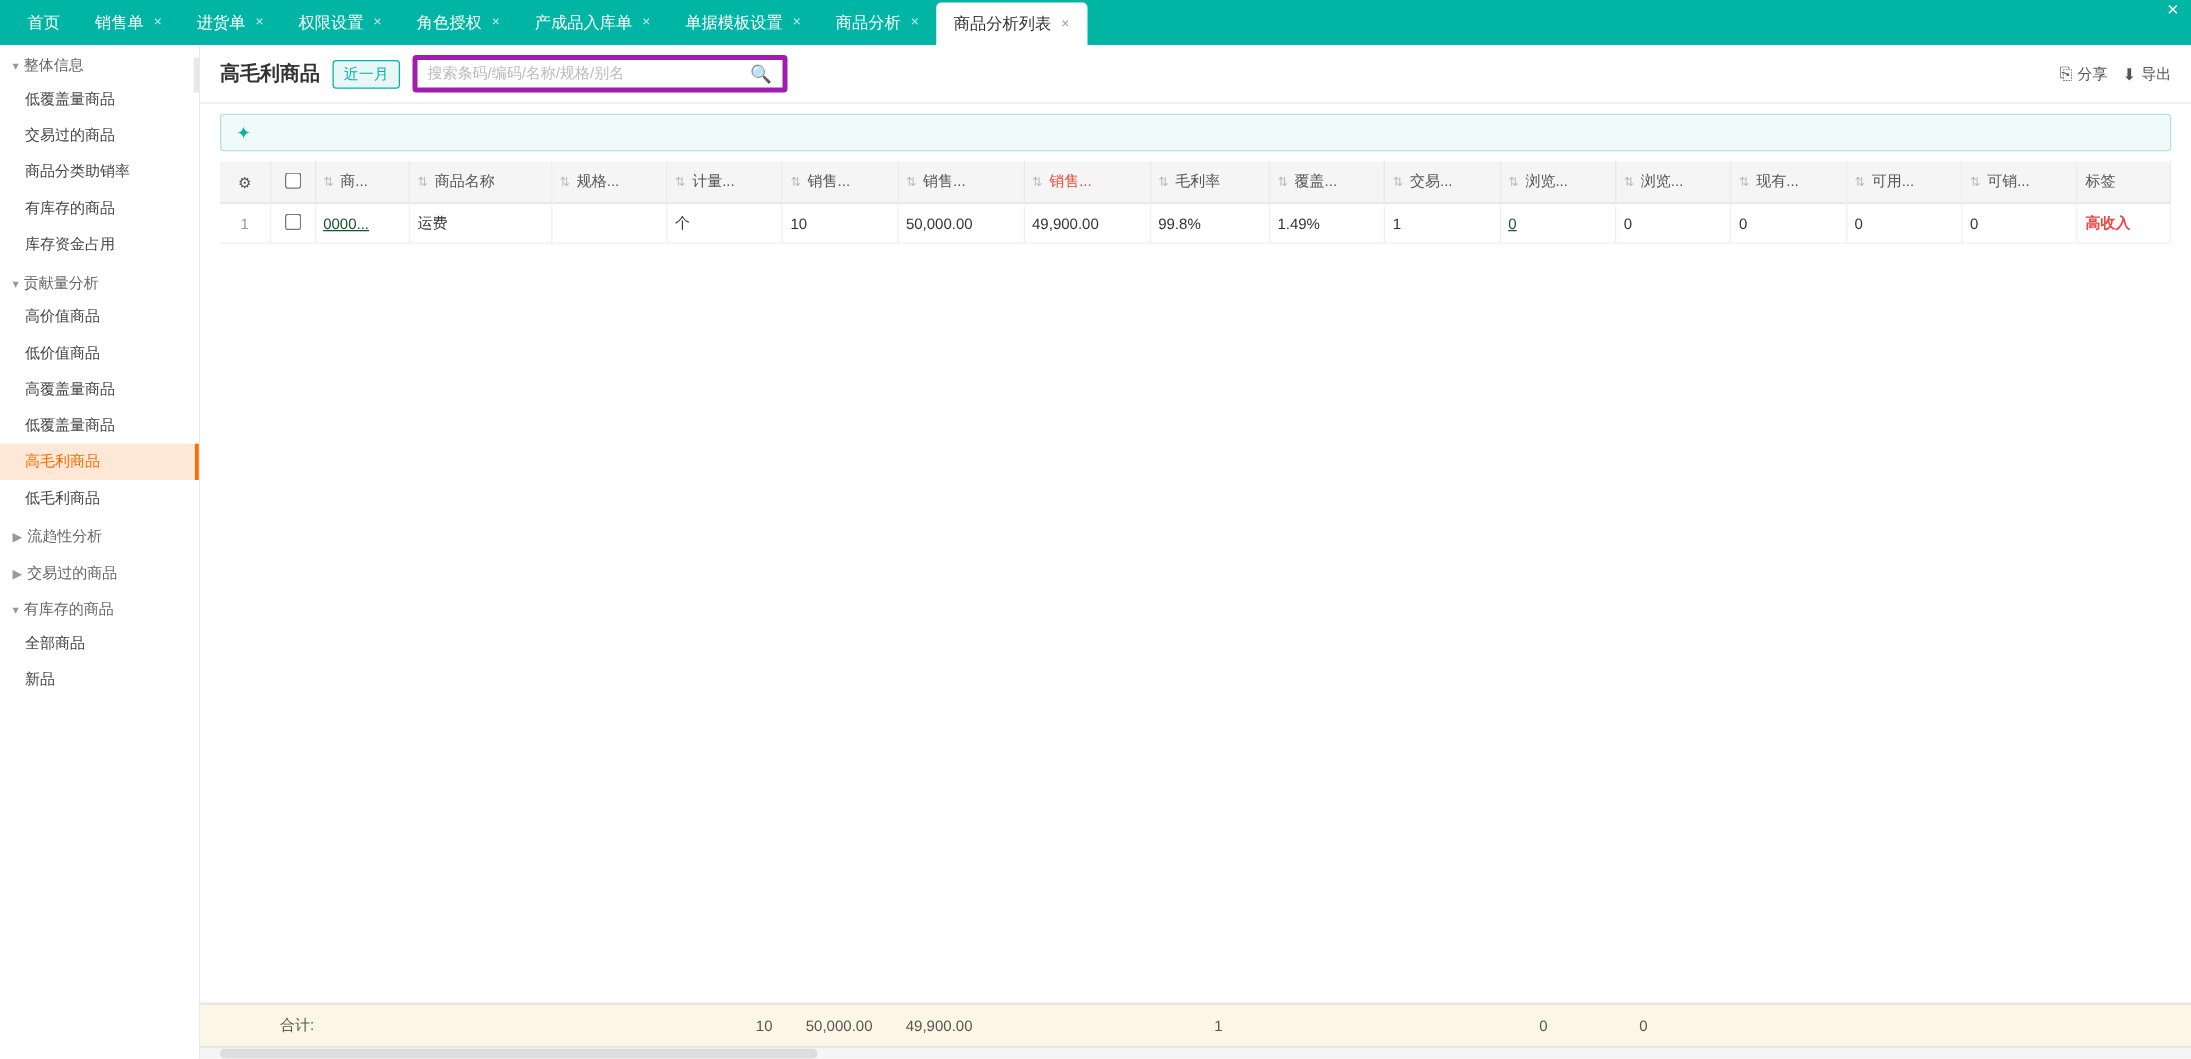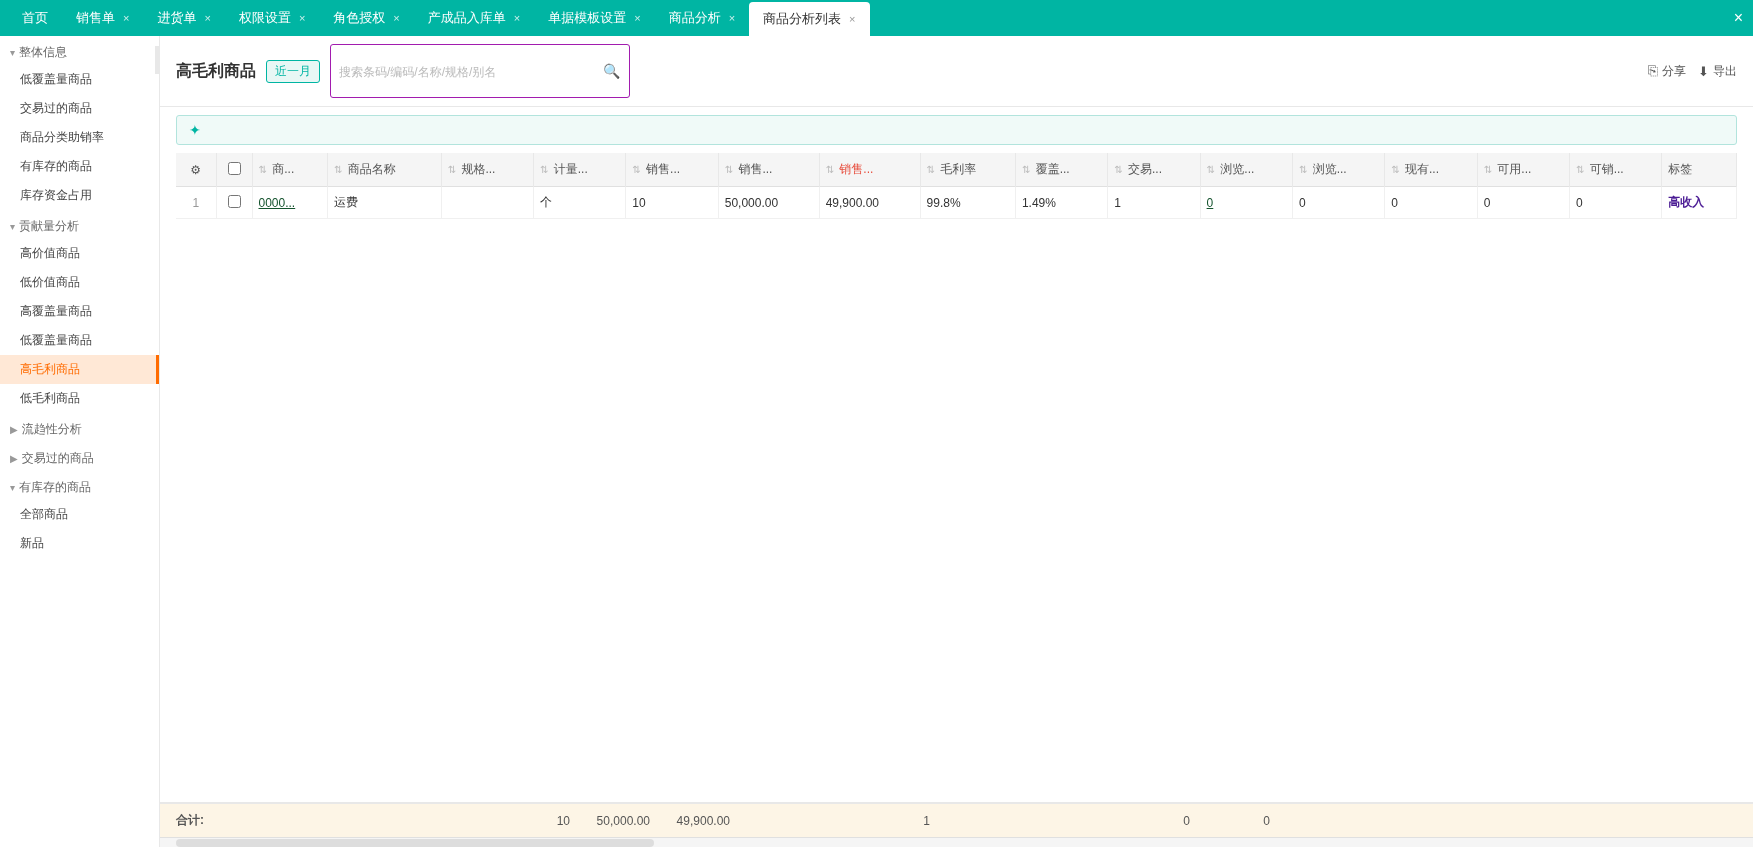--- a/index.html
+++ b/index.html
@@ -3,21 +3,21 @@
   <meta charset="utf-8">
   <style>
     * { margin: 0; padding: 0; box-sizing: border-box; }
     body { font-family: 'Microsoft YaHei', Arial, sans-serif; font-size: 12px; background: #f5f5f5; width: 1753px; min-height: 847px; overflow: hidden; }
 
     
     .top-nav {
       background: #00b5a3;
       height: 36px;
       display: flex;
-      align-items: center;
+      align-items: flex-start;
       padding: 0 8px;
       gap: 0;
       position: relative;
     }
     .nav-tab {
       height: 36px;
       padding: 0 14px;
       display: flex;
       align-items: center;
       color: #fff;
@@ -129,24 +129,24 @@
       background: #e8f7f5;
       color: #00b5a3;
       border: 1px solid #00b5a3;
       border-radius: 3px;
       padding: 2px 8px;
       font-size: 12px;
       cursor: pointer;
     }
     .search-box {
       display: flex;
-      align-items: flex-end;
-      border: 1px solid #a21caf;
+      align-items: flex-start;
+      border: 4px solid #a21caf;
       border-radius: 3px;
-      padding: 18px 8px;
+      padding: 3px 8px;
       gap: 4px;
       flex: 1;
       max-width: 300px;
     }
     .search-box input {
       border: none;
       outline: none;
       font-size: 12px;
       width: 100%;
       color: #333;
@@ -214,37 +214,38 @@
     tbody tr:nth-child(even) { background: #fafafa; }
     tbody td {
       padding: 7px 6px;
       border-bottom: 1px solid #f0f0f0;
       border-right: 1px solid #f0f0f0;
       color: #333;
       white-space: nowrap;
     }
     tbody td:first-child { text-align: center; color: #999; }
     tbody td:nth-child(2) { text-align: center; }
-    .tag-high { color: #4c1d95; font-weight: bold; }
+    .tag-high { color: #ef4444; font-weight: bold; }
     .link-style { color: #14532d; cursor: pointer; text-decoration: underline; }
 
     
     .footer-total {
       background: #fdf5e6;
       border-top: 2px solid #e8e8e8;
       padding: 8px 16px;
       display: flex;
       align-items: center;
       gap: 0;
       font-size: 12px;
       color: #555;
     }
     .footer-total .label {
       min-width: 60px;
-      font-weight: bold;
+      font-weight: normal;
+      margin-left: 48px;
     }
     .footer-cell {
       padding: 0 6px;
       min-width: 80px;
       text-align: right;
     }
 
     
     .bottom-scrollbar {
       background: #f5f5f5;

